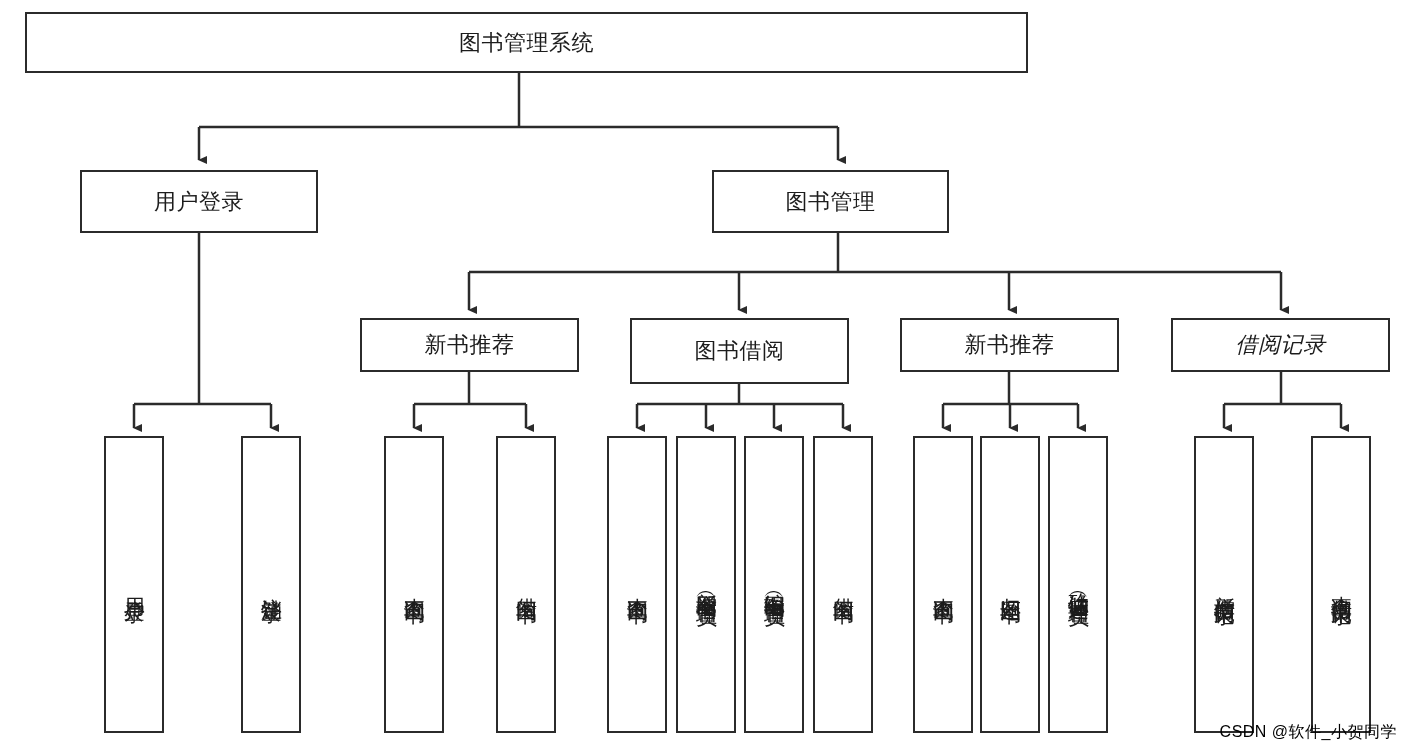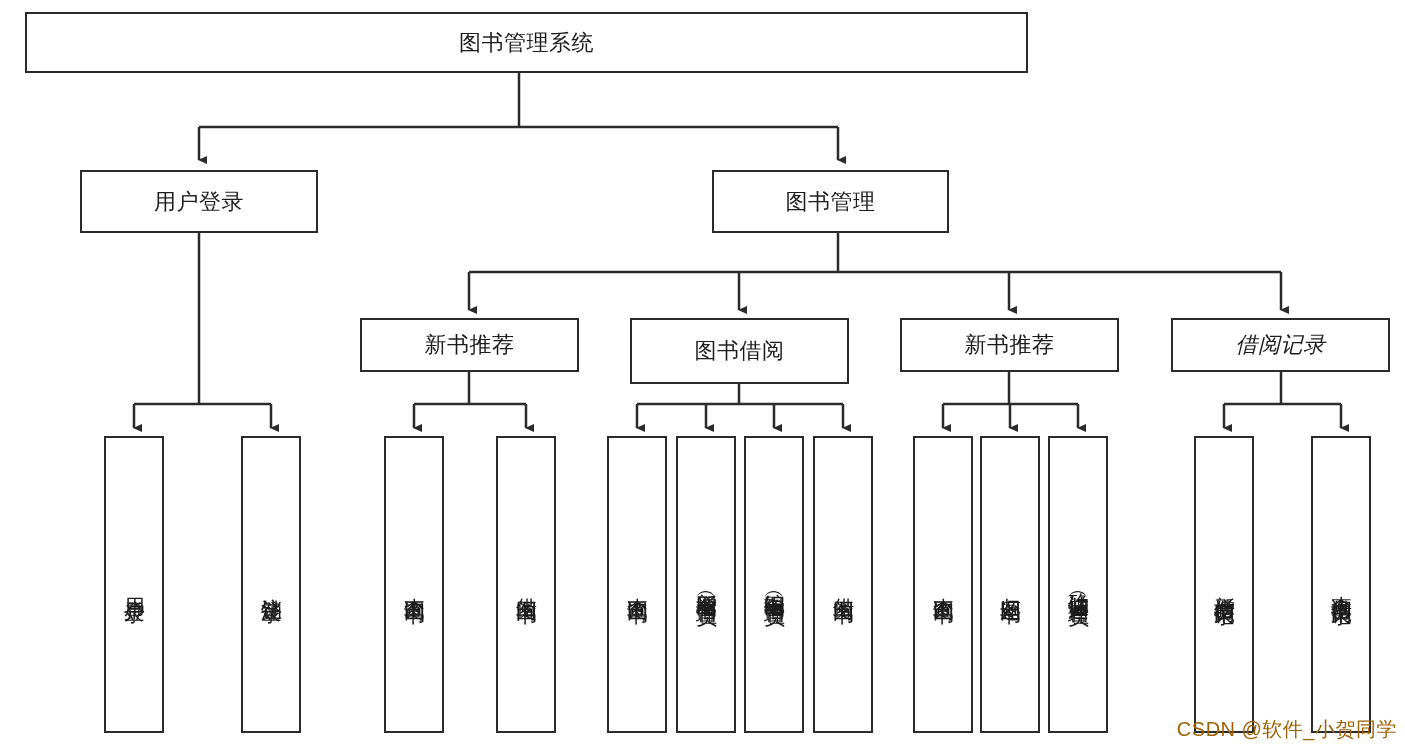--- a/index.html
+++ b/index.html
@@ -53,22 +53,22 @@
     text-align: center;
   }
   .node-label {
     display: block;
     white-space: pre;
   }
   .watermark {
     position: absolute;
     right: 8px;
     bottom: 4px;
-    font-size: 20px;
-    color: #a16207;
+    font-size: 16px;
+    color: #000000;
     letter-spacing: 0.5px;
     user-select: none;
     pointer-events: none;
     white-space: nowrap;
   }
 </style>
 </head>
 <body>
 
 <div id="diagram-root">

